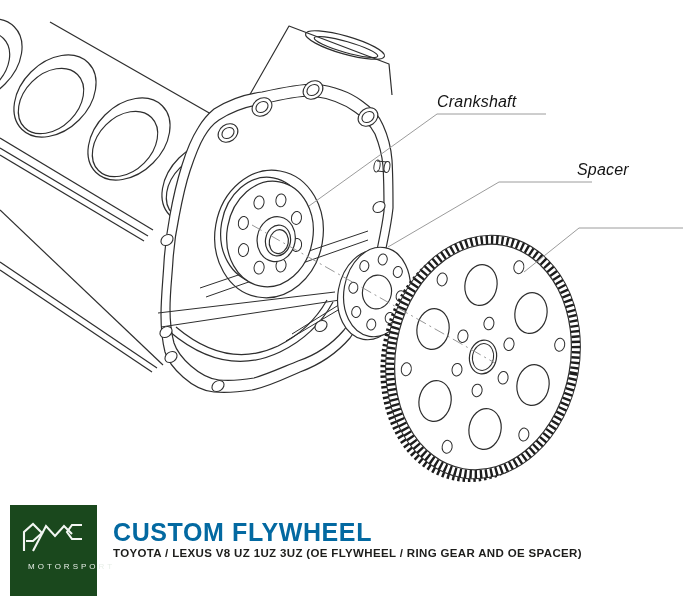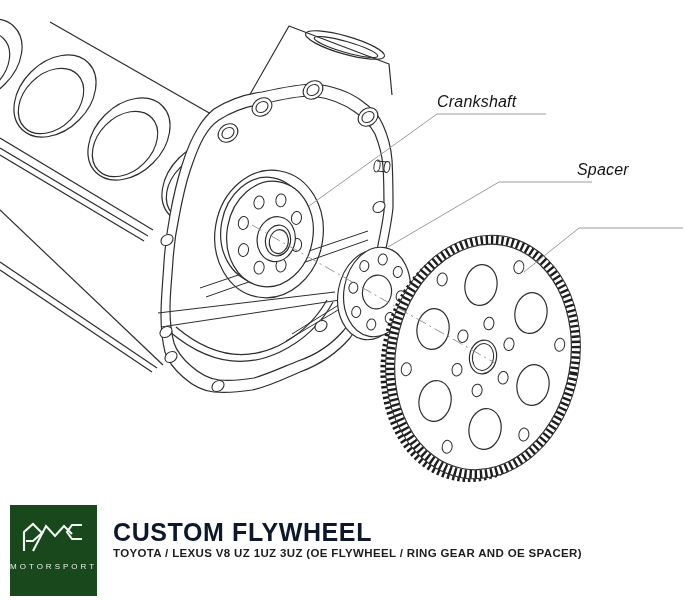--- a/index.html
+++ b/index.html
@@ -13,24 +13,24 @@
     letter-spacing:0.2px; white-space:nowrap;font-style:italic;
   }
   .footer { position:absolute; left:0; top:497px; width:686px; height:103px; background:#fff; }
   .brand-box {
     position:absolute; left:10px; top:8px; width:87px; height:91px;
     background:#1a481d;
   }
   .brand-mark { position:absolute; left:0px; top:6px; }
   .brand-sub {
     position:absolute; left:0; top:57px; width:72px; text-align:center;
-    color:#e7eee7; font-size:8px; letter-spacing:3px; font-weight:400;
+    color:#e7eee7; font-size:8px; letter-spacing:3px; font-weight:400;padding-left:18px;
   }
   .footer-title {
-    position:absolute; left:113px; top:21px; color:#0f172a;
+    position:absolute; left:113px; top:21px; color:#0369a1;
     font-size:25px; font-weight:700; letter-spacing:0.6px; white-space:nowrap;
   }
   .footer-subtitle {
     position:absolute; left:113px; top:50px; color:#1d1d1b;
     font-size:11.5px; font-weight:700; letter-spacing:0.35px; white-space:nowrap;
   }
 </style>
 </head>
 <body>
 

